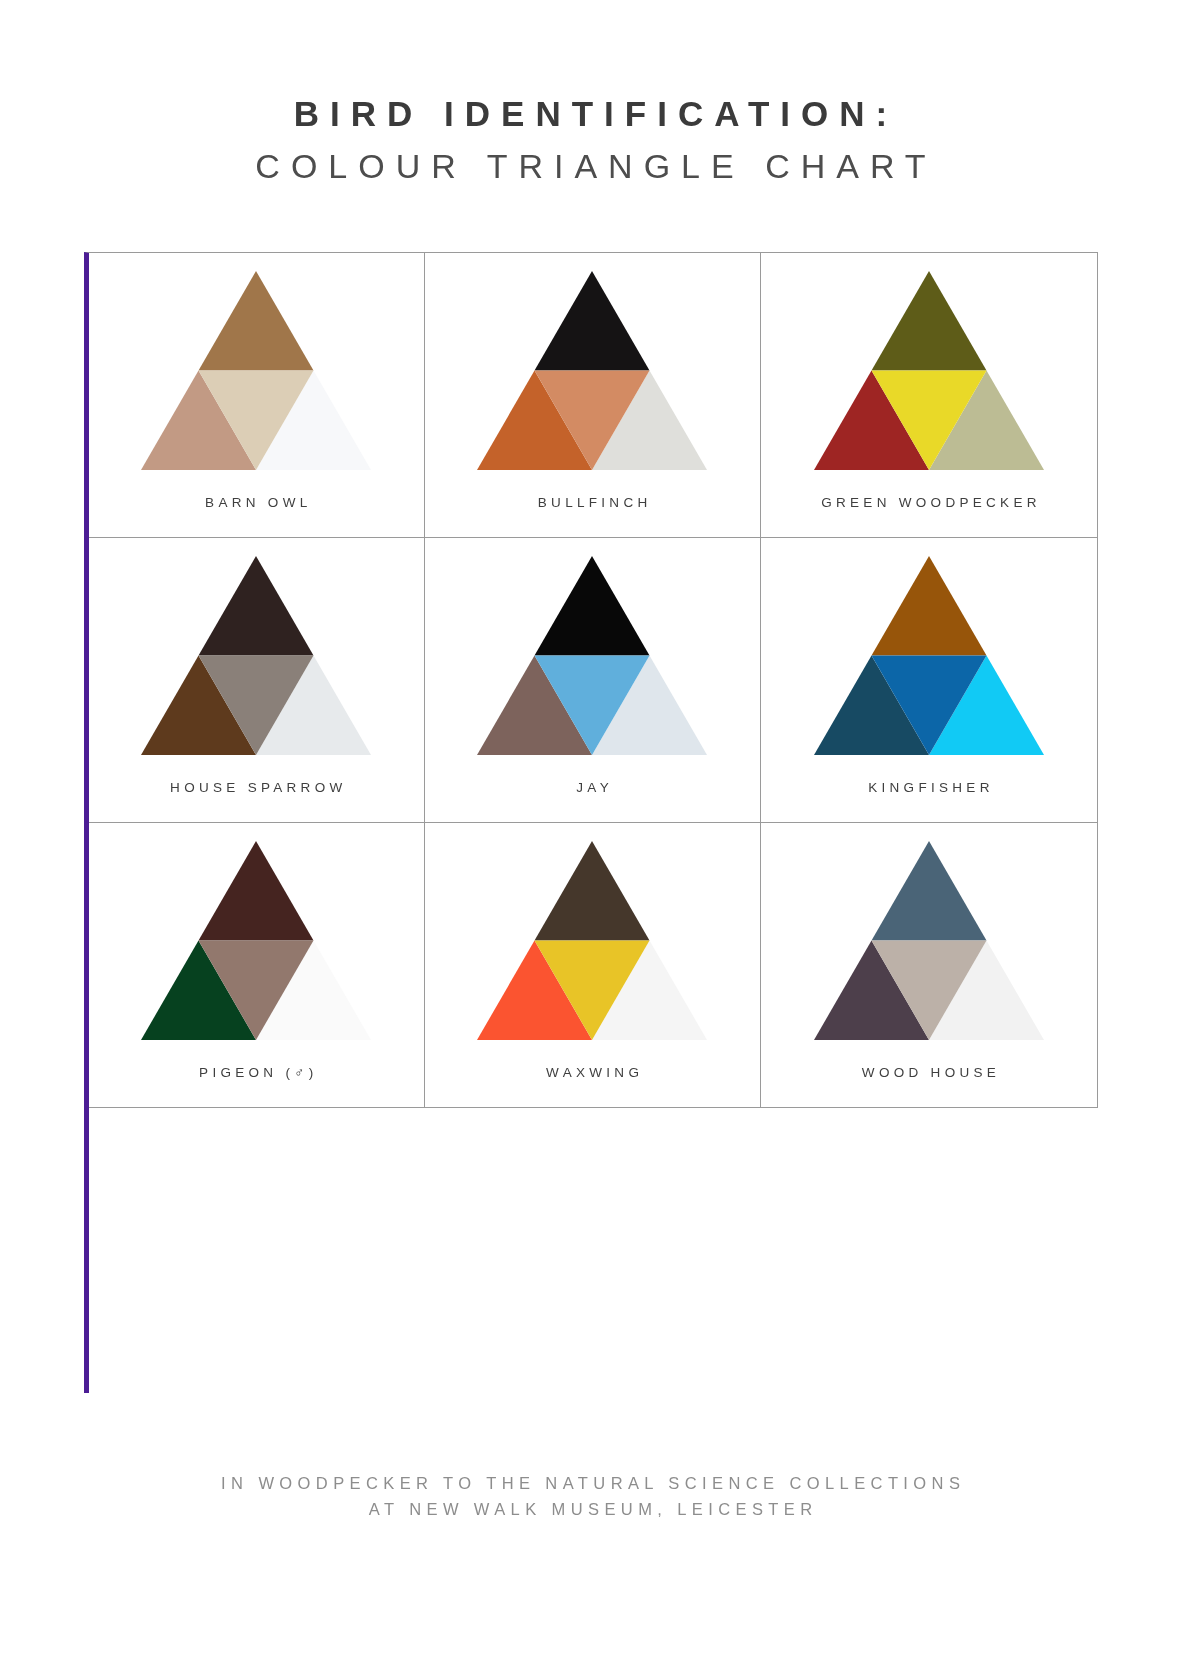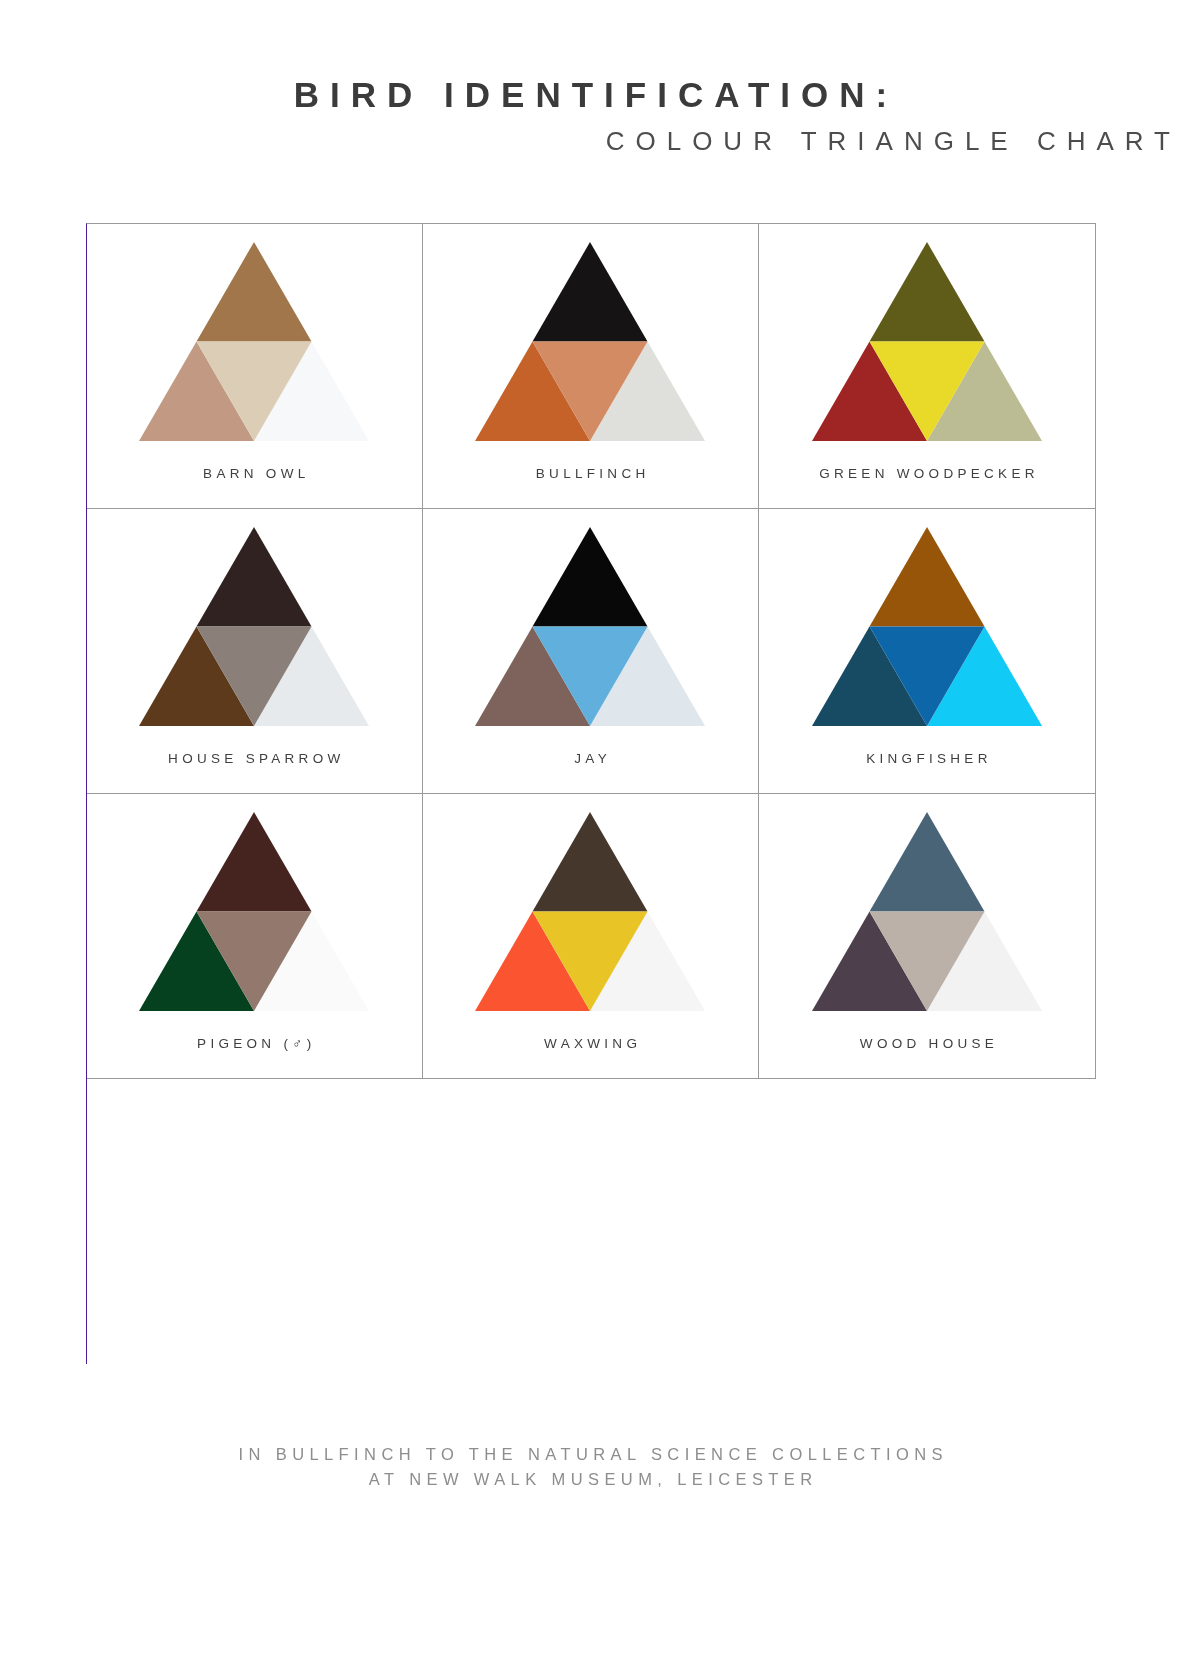--- a/index.html
+++ b/index.html
@@ -24,52 +24,51 @@
     display: flex;
     flex-direction: column;
     align-items: center;
     background: #fff;
   }
 
   
   .header {
     width: 100%;
     text-align: center;
-    padding-top: 73px;
+    padding-top: 92px;
   }
   .title-line1 {
     font-size: 35px;
     font-weight: bold;
     letter-spacing: 11px;
     color: #3b3b3b;
     line-height: 1.25;
     text-indent: 11px;
   }
   .title-line2 {
-    font-size: 26px;
+    font-size: 34px;
     font-weight: 300;
     letter-spacing: 11px;
     color: #4d4d4d;
     line-height: 1.3;
     margin-top: 8px;
     text-indent: 11px;
-    text-align: right;
   }
 
   
   .grid-wrap {
     margin-top: 64px;
   }
   .grid {
     width: 1009px;
     display: grid;
     grid-template-columns: repeat(3, 1fr);
     grid-template-rows: repeat(4, 285px);
     border-top: 1px solid #9a9a9a;
-    border-left: 1px solid #4c1d95;
+    border-left: 5px solid #4c1d95;
     background: #fff;
   }
   .cell {
     border-right: 1px solid #9a9a9a;
     border-bottom: 1px solid #9a9a9a;
     position: relative;
     display: flex;
     flex-direction: column;
     align-items: center;
     justify-content: flex-start;
@@ -227,17 +226,17 @@
               <polygon points="172.50,99.50 115.00,199.00 230.00,199.00" fill="#F2F2F2" shape-rendering="geometricPrecision"></polygon>
               <polygon points="57.50,99.50 172.50,99.50 115.00,199.00" fill="#BCB1A8" shape-rendering="geometricPrecision"></polygon>
             </svg>
           </div>
           <div class="cell-label">WOOD HOUSE</div>
         </div>
       </div>
   </div>
 
   <div class="footer">
-    <div class="footer-line">IN BULLFINCH TO THE NATURAL SCIENCE COLLECTIONS</div>
+    <div class="footer-line">IN WOODPECKER TO THE NATURAL SCIENCE COLLECTIONS</div>
     <div class="footer-line">AT NEW WALK MUSEUM, LEICESTER</div>
   </div>
 
 </div>
 
 </body></html>

